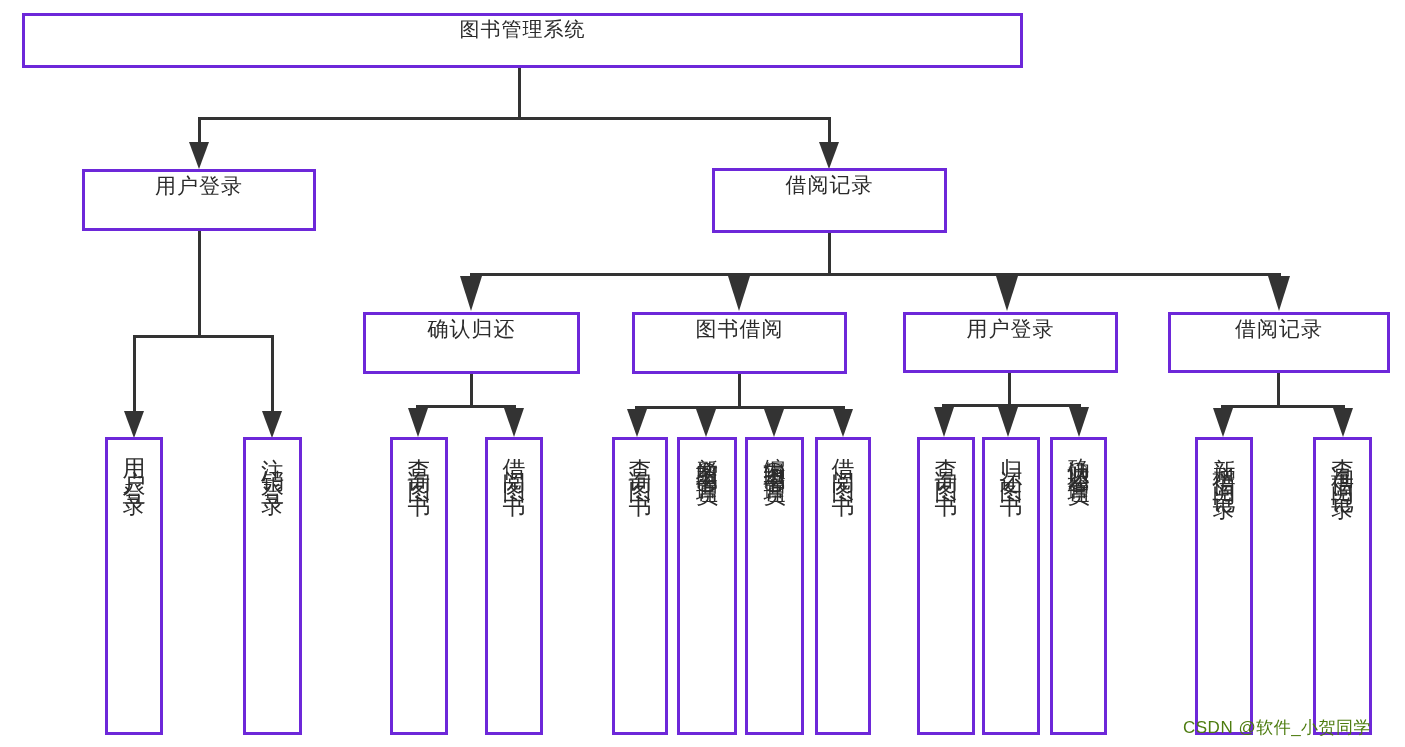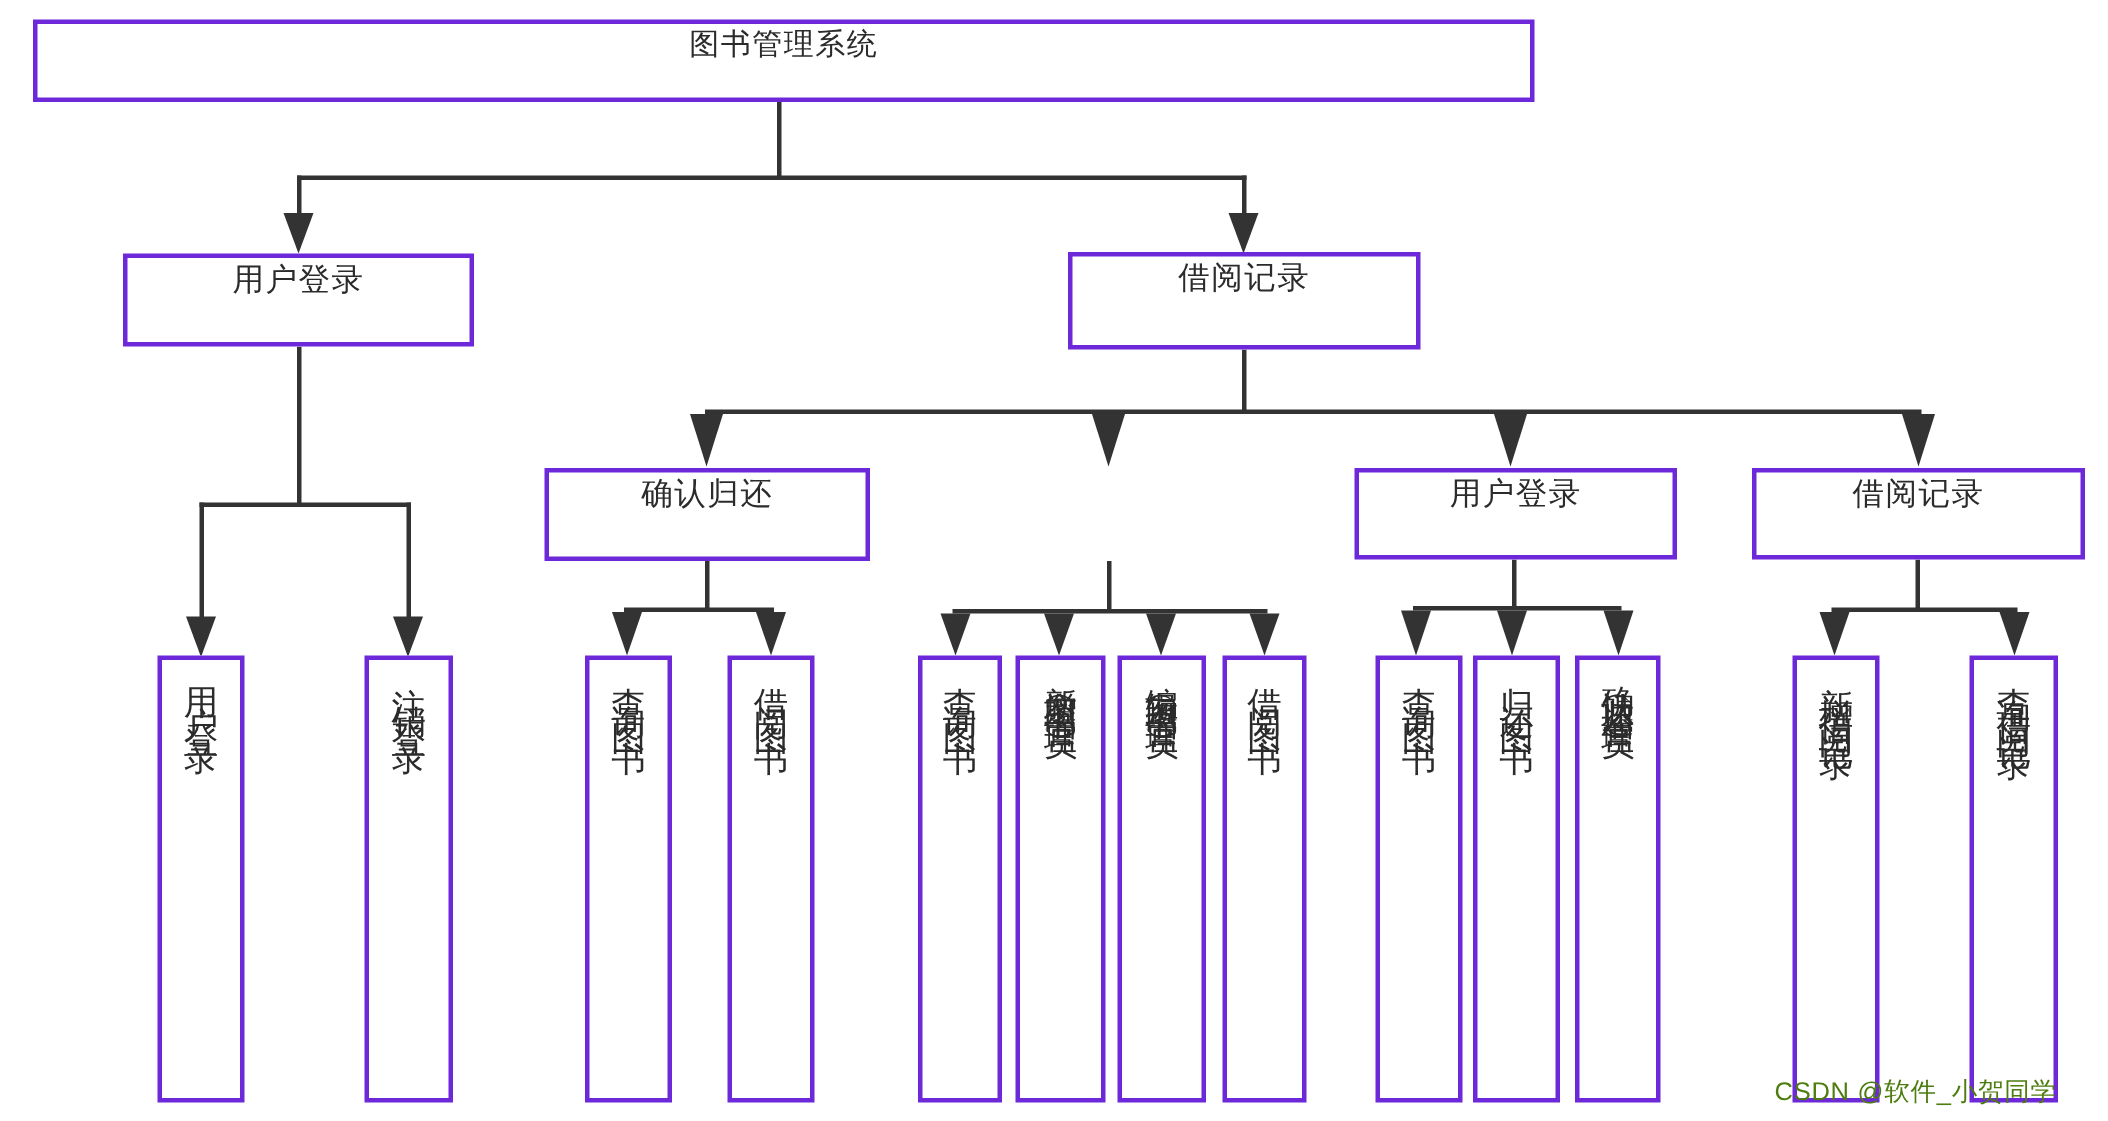--- a/index.html
+++ b/index.html
@@ -108,20 +108,23 @@
   <div class="box hbox" style="left:82px;top:169px;width:234px;height:62px">
     <span>用户登录</span>
   </div>
   <div class="box hbox" style="left:712px;top:168px;width:235px;height:65px">
     <span>借阅记录</span>
   </div>
 
   <div class="box hbox" style="left:363px;top:312px;width:217px;height:62px">
     <span>确认归还</span>
   </div>
+  <div class="box hbox" style="left:632px;top:312px;width:215px;height:62px">
+    <span>图书借阅</span>
+  </div>
   <div class="box hbox" style="left:903px;top:312px;width:215px;height:61px">
     <span>用户登录</span>
   </div>
   <div class="box hbox" style="left:1168px;top:312px;width:222px;height:61px">
     <span>借阅记录</span>
   </div>
 
   <div class="box vbox" style="left:105px;top:437px;width:58px;height:298px">
     <span style="letter-spacing:12px">用户登录</span>
   </div>

